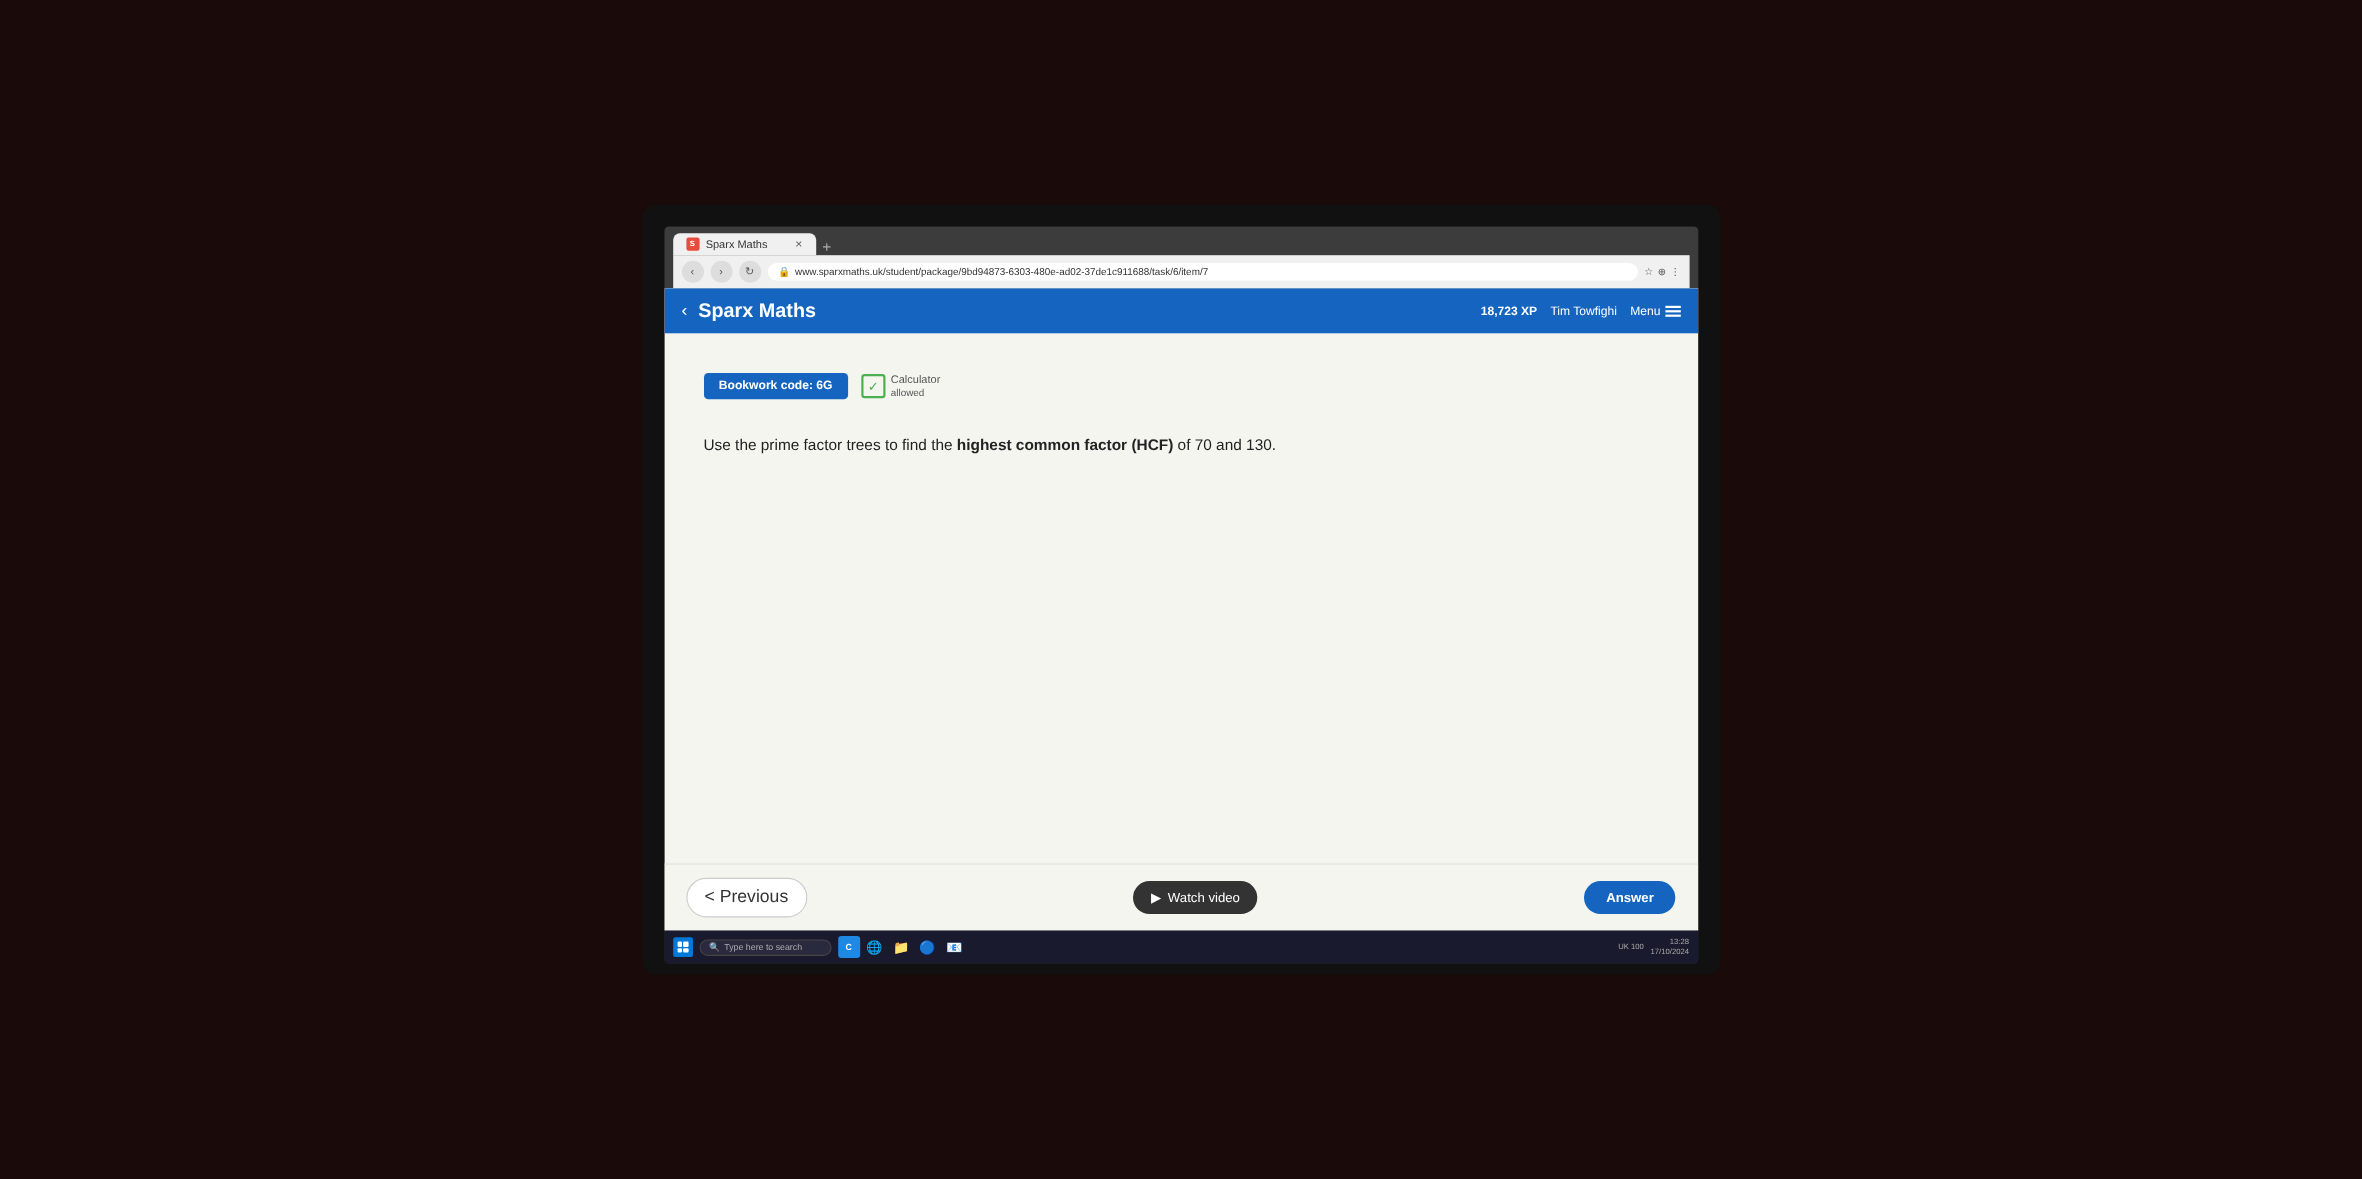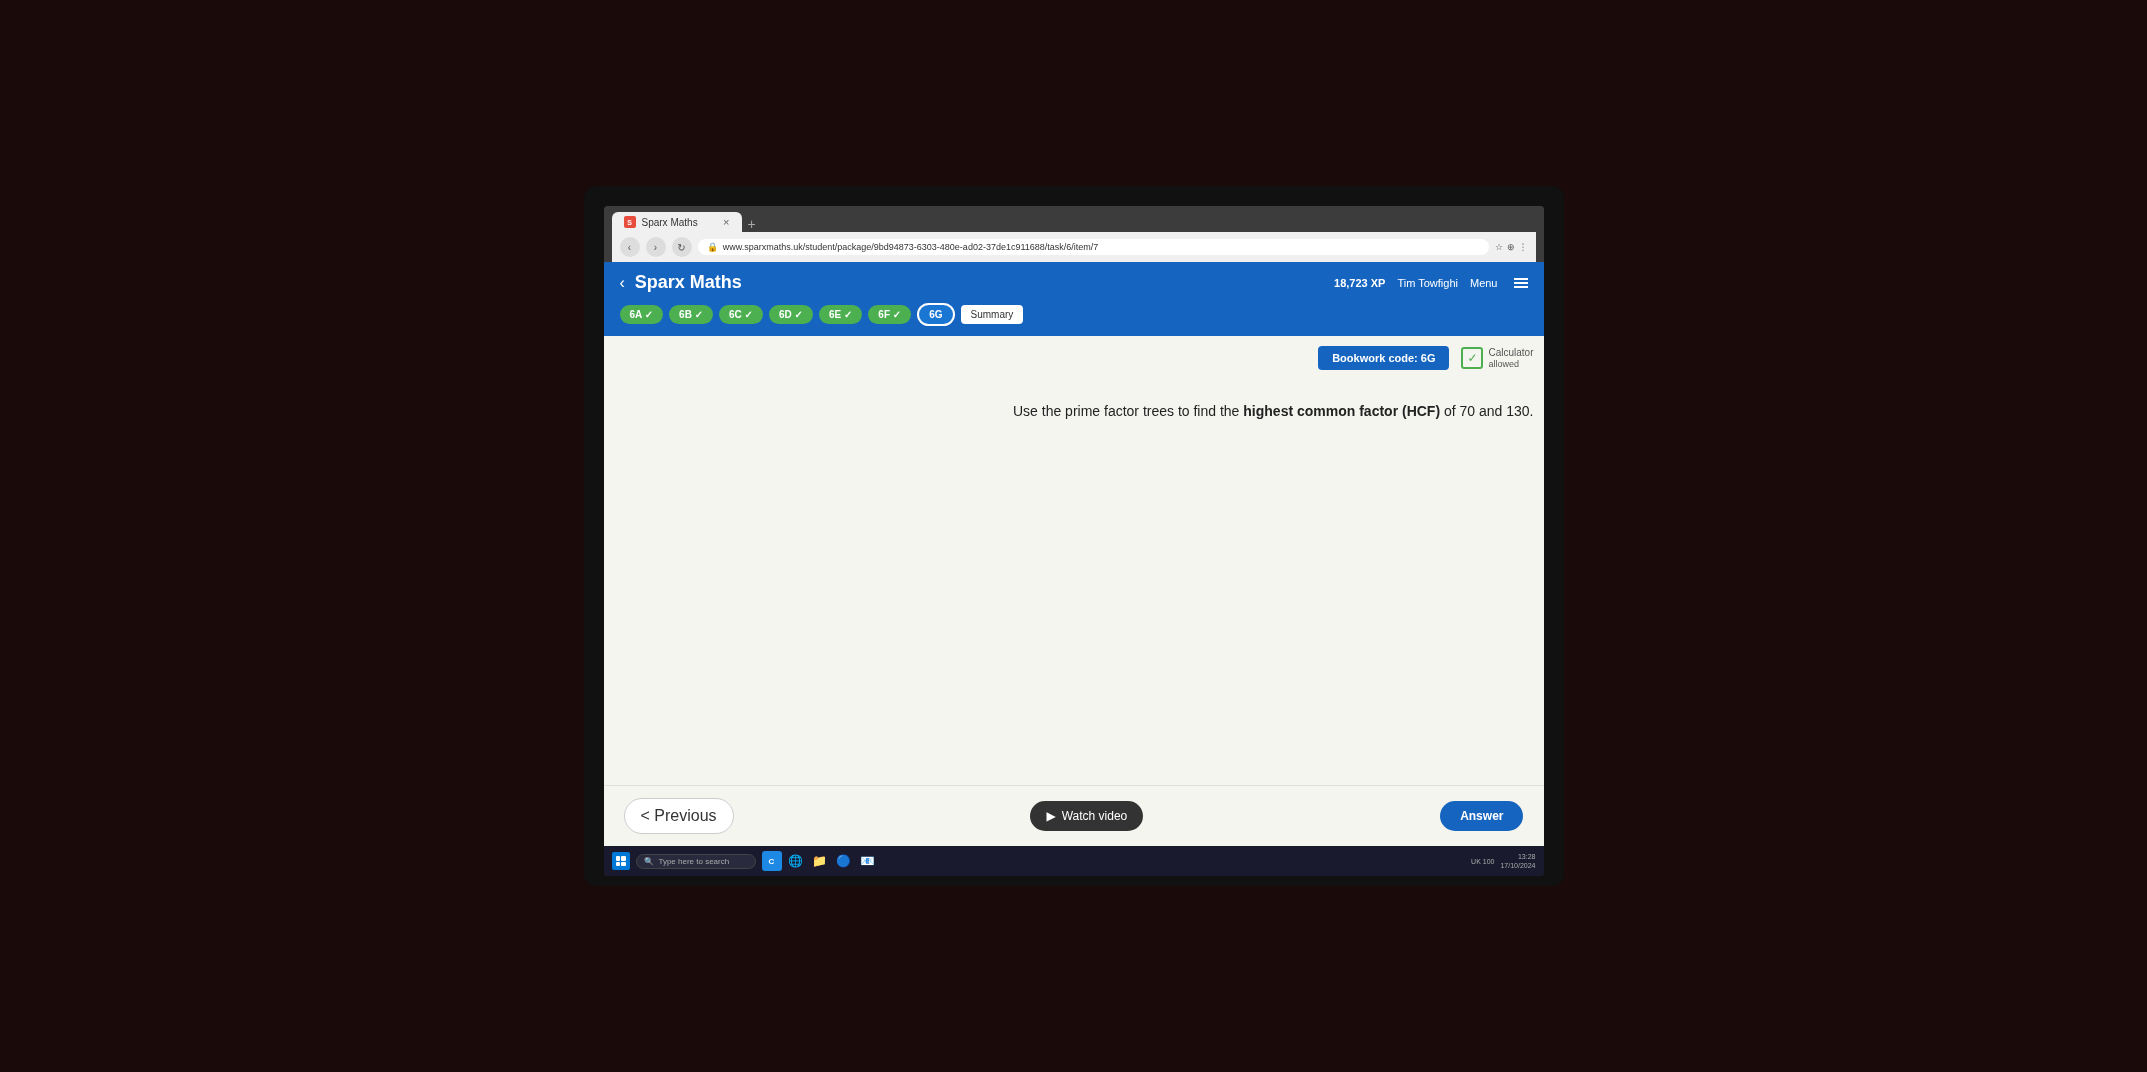--- a/index.html
+++ b/index.html
@@ -182,21 +182,21 @@
 
     .user-name {
       color: white;
     }
 
     .menu-btn {
       color: white;
       cursor: pointer;
       display: flex;
       align-items: center;
-      gap: 16px;
+      gap: 4px;
       font-size: 11px;
     }
 
     .hamburger {
       display: flex;
       flex-direction: column;
       gap: 2px;
     }
 
     .hamburger span {
@@ -244,22 +244,22 @@
       color: #333;
       cursor: pointer;
       border: none;
     }
 
     
     .content-area {
       flex: 1;
       display: flex;
       flex-direction: column;
-      align-items: flex-end;
-      padding: 10px;
+      align-items: flex-start;
+      padding: 36px;
       overflow-y: auto;
     }
 
     .bookwork-bar {
       display: flex;
       align-items: center;
       gap: 12px;
       margin-bottom: 30px;
     }
 
@@ -488,30 +488,20 @@
             <span>Menu</span>
             <div class="hamburger">
               <span></span>
                 <span></span>
                 <span></span>
             </div>
           </div>
         </div>
       </div>
 
-      <div class="task-tabs">
-        <button class="task-tab completed">6A ✓</button>
-        <button class="task-tab completed">6B ✓</button>
-        <button class="task-tab completed">6C ✓</button>
-        <button class="task-tab completed">6D ✓</button>
-        <button class="task-tab completed">6E ✓</button>
-        <button class="task-tab completed">6F ✓</button>
-        <button class="task-tab active">6G</button>
-        <button class="summary-tab">Summary</button>
-      </div>
 
       <div class="content-area">
 
         <div class="bookwork-bar">
           <div class="bookwork-code">Bookwork code: 6G</div>
           <div class="calculator-info">
             <div class="calc-icon">
               <span class="calc-check">✓</span>
             </div>
             <div style="line-height:1.2;">

